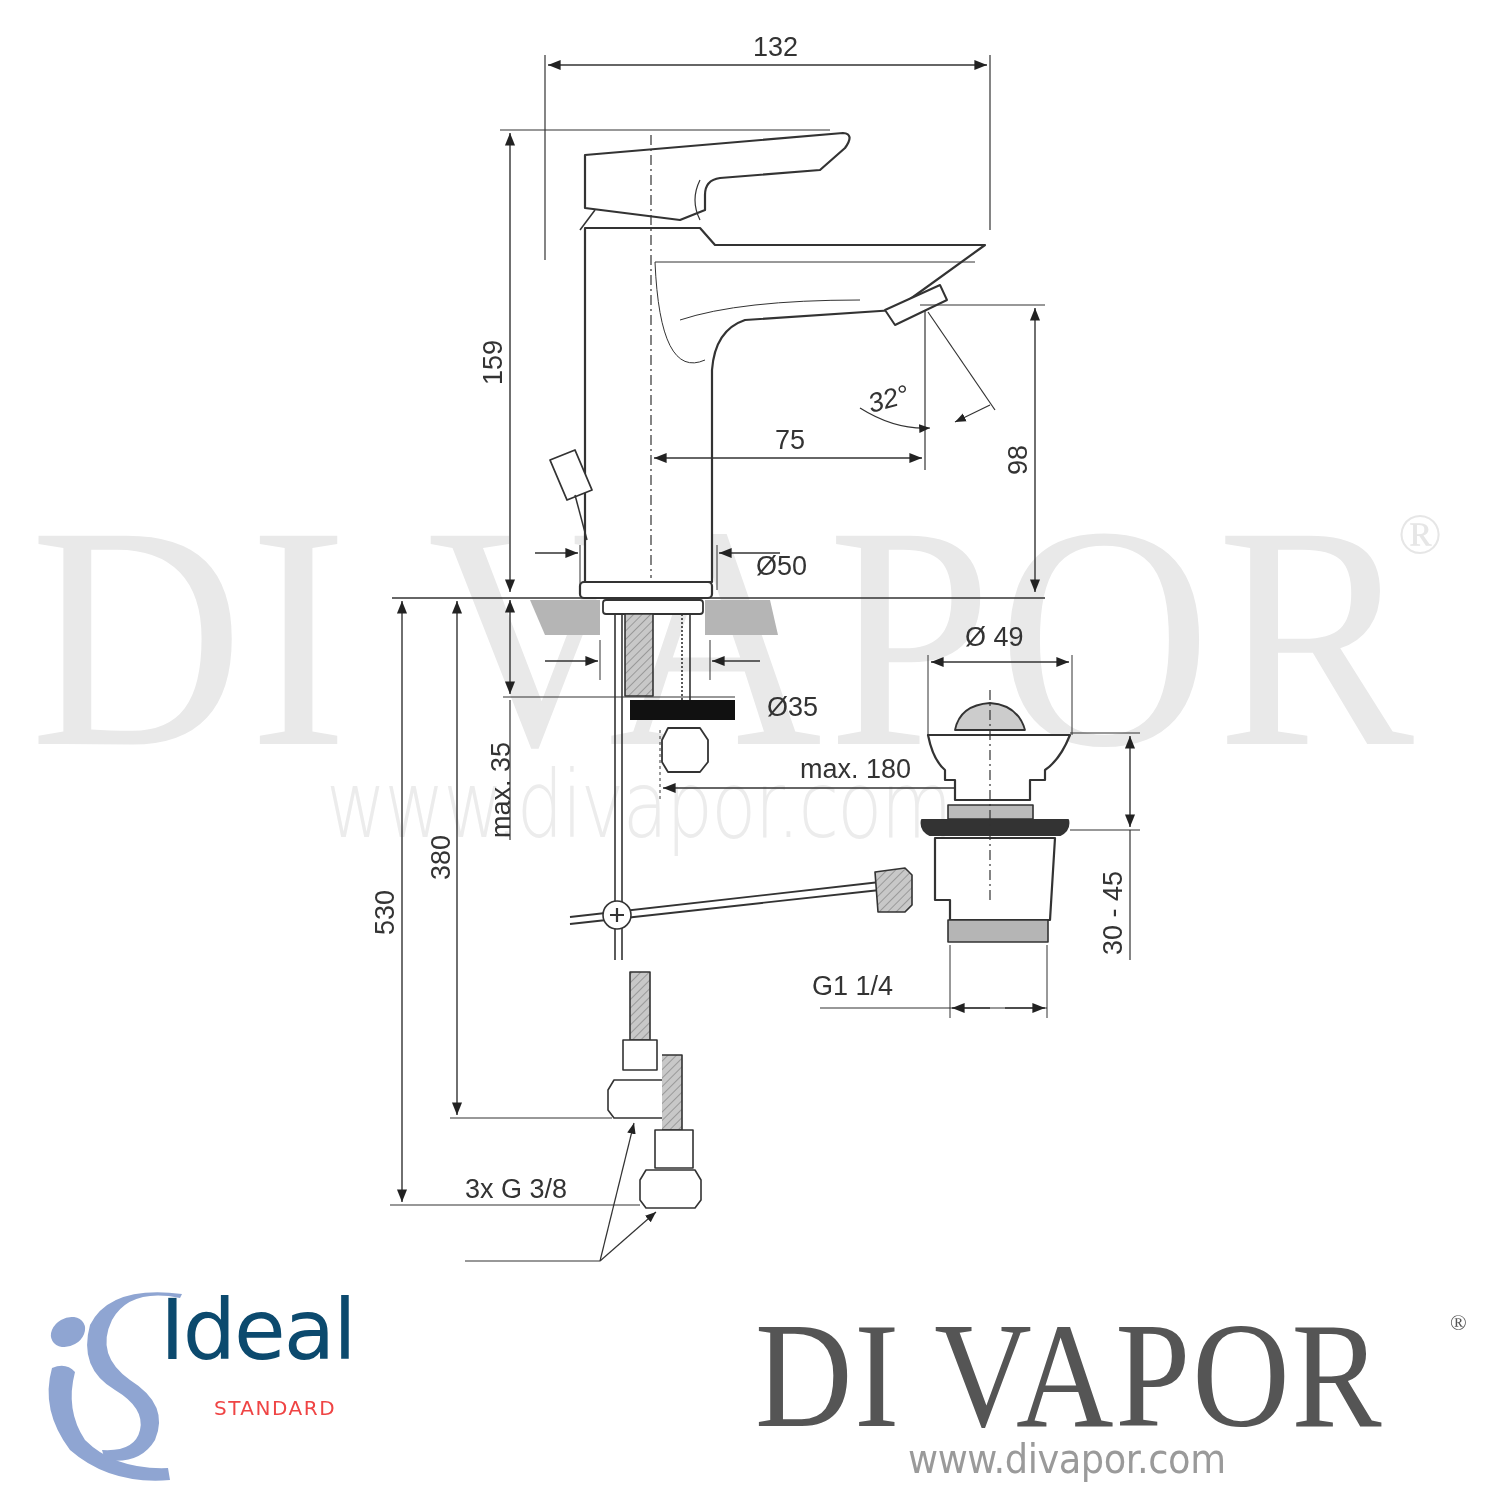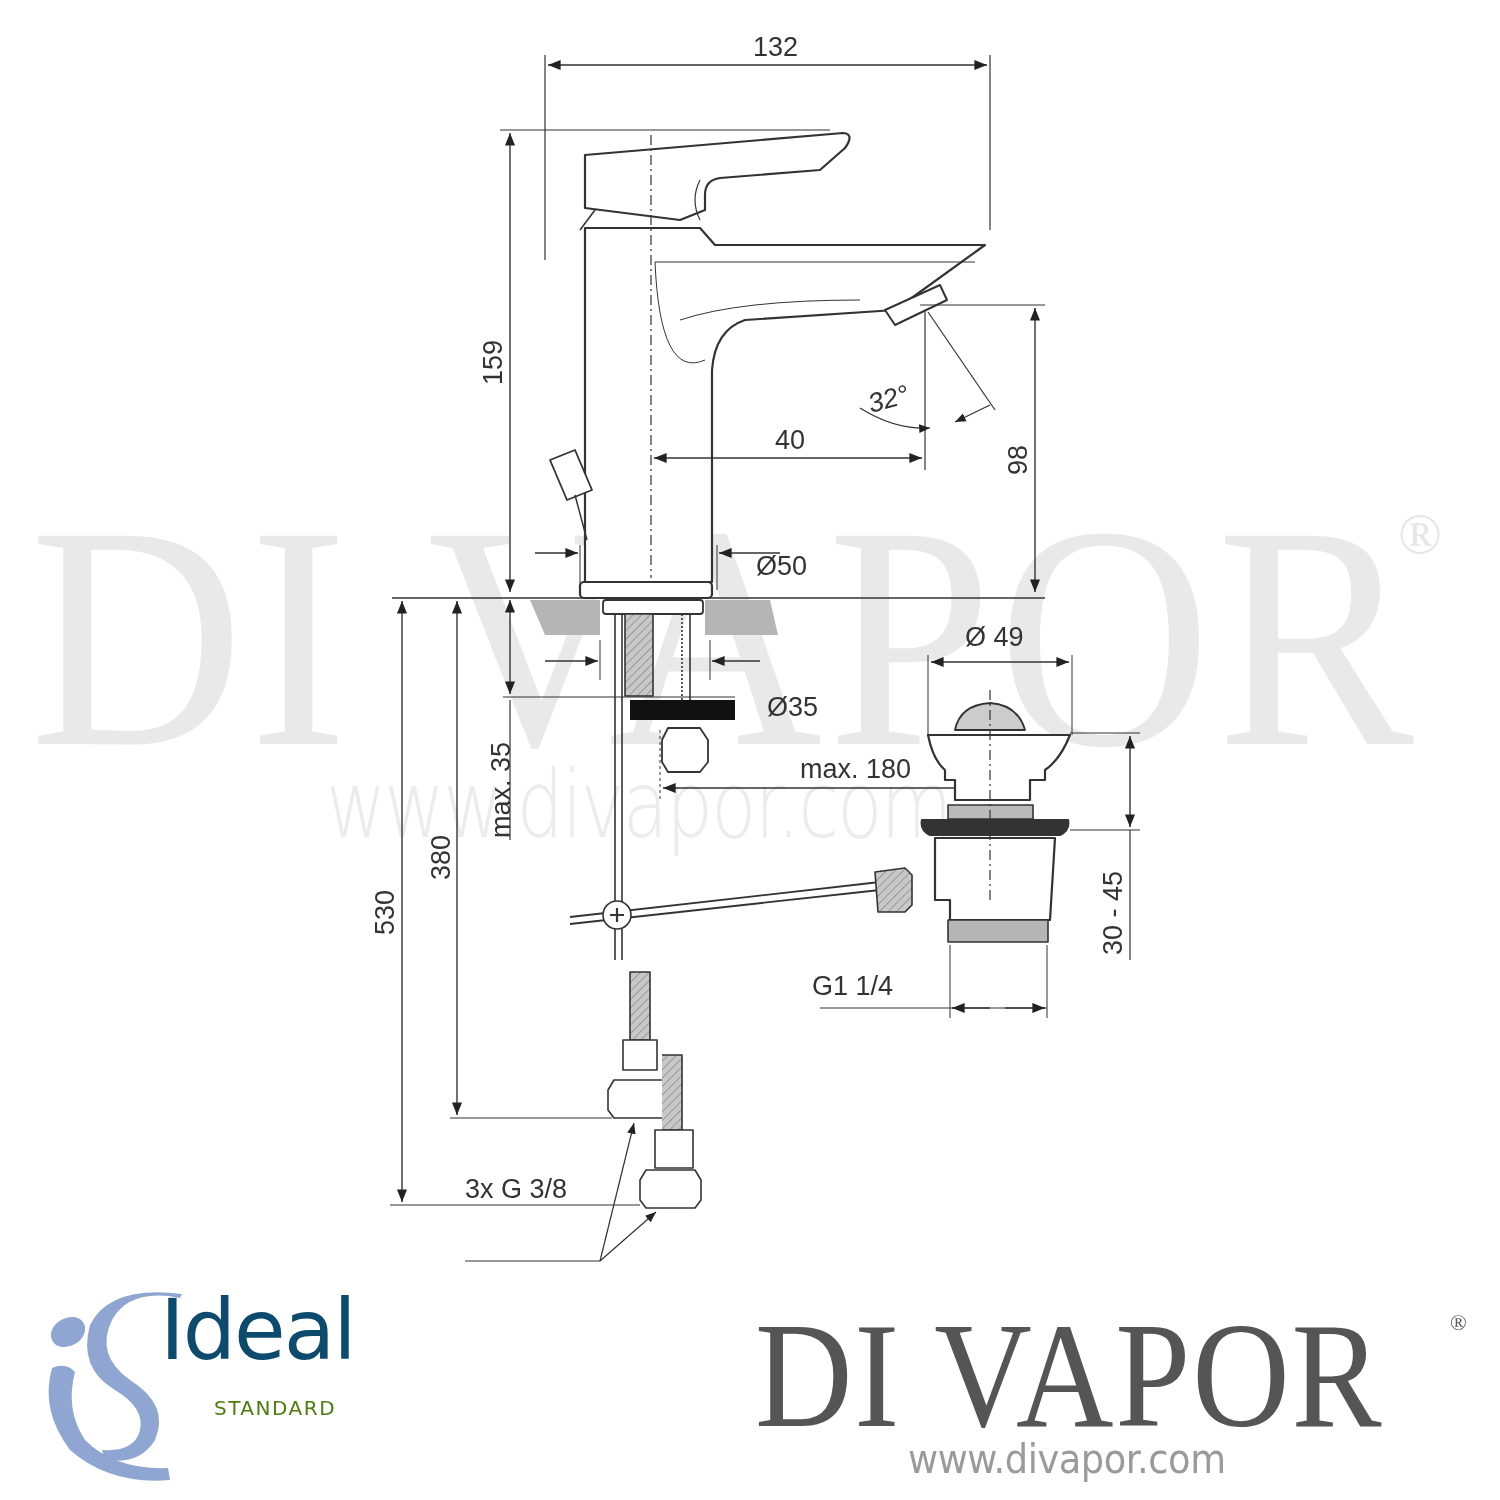--- a/index.html
+++ b/index.html
@@ -7,21 +7,21 @@
   #canvas { position:absolute; left:0; top:0; width:1500px; height:1500px; }
   .wm-big { position:absolute; left:30px; top:478px; font-family:"Liberation Serif", serif; font-size:318px; letter-spacing:6px; color:#e9e9e9; line-height:1; white-space:nowrap; transform:scaleX(0.93); transform-origin:left top; }
   .wm-reg { position:absolute; left:1398px; top:500px; font-family:"Liberation Serif", serif; font-size:58px; color:#e6e6e6; }
   .wm-url { position:absolute; left:326px; top:752px; font-family:"DejaVu Sans", sans-serif; font-weight:200; font-size:92px; color:#ececec; letter-spacing:-2px; transform:scaleX(0.8); transform-origin:left top; white-space:nowrap; }
   .dim { position:absolute; font-family:"Liberation Sans", sans-serif; font-size:27px; color:#333; white-space:nowrap; line-height:1; }
   .dim.v { transform:rotate(-90deg); transform-origin:left top; }
   .brand-di { position:absolute; left:755px; top:1300px; font-family:"Liberation Serif", serif; font-size:150px; color:#555555; letter-spacing:2px; line-height:1; white-space:nowrap; transform:scaleX(0.9); transform-origin:left top; }
   .brand-reg { position:absolute; left:1450px; top:1310px; font-family:"Liberation Serif", serif; font-size:22px; color:#555555; }
   .brand-url { position:absolute; left:908px; top:1436px; font-family:"DejaVu Sans", sans-serif; font-size:40px; color:#9a9a9a; white-space:nowrap; letter-spacing:-0.5px; transform:scaleX(0.92); transform-origin:left top;}
   .ideal-word { position:absolute; left:160px; top:1288px; font-family:"DejaVu Sans", sans-serif; font-size:84px; color:#0c4a6e; letter-spacing:-2px; line-height:1; }
-  .ideal-std { position:absolute; left:214px; top:1396px; font-family:"DejaVu Sans", sans-serif; font-size:20px; color:#4d7c0f; letter-spacing:1.5px; }
+  .ideal-std { position:absolute; left:214px; top:1396px; font-family:"DejaVu Sans", sans-serif; font-size:20px; color:#ef4444; letter-spacing:1.5px; }
 </style>
 </head>
 <body>
 
 <div class="wm-big">DI VAPOR</div>
 <div class="wm-reg">®</div>
 <div class="wm-url">www.divapor.com</div>
 
 <svg id="canvas" viewBox="0 0 1500 1500" xmlns="http://www.w3.org/2000/svg">
   <defs>
@@ -179,21 +179,21 @@
     <g>
       <line x1="465" y1="1261" x2="600" y2="1261" stroke-width="1.2"></line>
       <line x1="600" y1="1261" x2="634" y2="1123" stroke-width="1.2" marker-end="url(#arr)"></line>
       <line x1="600" y1="1261" x2="656" y2="1212" stroke-width="1.2" marker-end="url(#arr)"></line>
     </g>
   </g>
 </svg>
 
 <div class="dim" style="left:753px;top:34px;">132</div>
 <div class="dim v" style="left:480px;top:385px;">159</div>
-<div class="dim" style="left:775px;top:427px;">40</div>
+<div class="dim" style="left:775px;top:427px;">75</div>
 <div class="dim" style="left:868px;top:386px;font-style:italic;transform:rotate(-15deg);">32°</div>
 <div class="dim v" style="left:1005px;top:475px;">98</div>
 <div class="dim" style="left:756px;top:522px;margin-top:31px;">Ø50</div>
 <div class="dim" style="left:767px;top:694px;">Ø35</div>
 <div class="dim v" style="left:488px;top:838px;">max. 35</div>
 <div class="dim" style="left:800px;top:756px;">max. 180</div>
 <div class="dim" style="left:965px;top:624px;">Ø 49</div>
 <div class="dim v" style="left:1100px;top:955px;">30 - 45</div>
 <div class="dim" style="left:812px;top:973px;">G1 1/4</div>
 <div class="dim v" style="left:428px;top:880px;">380</div>

